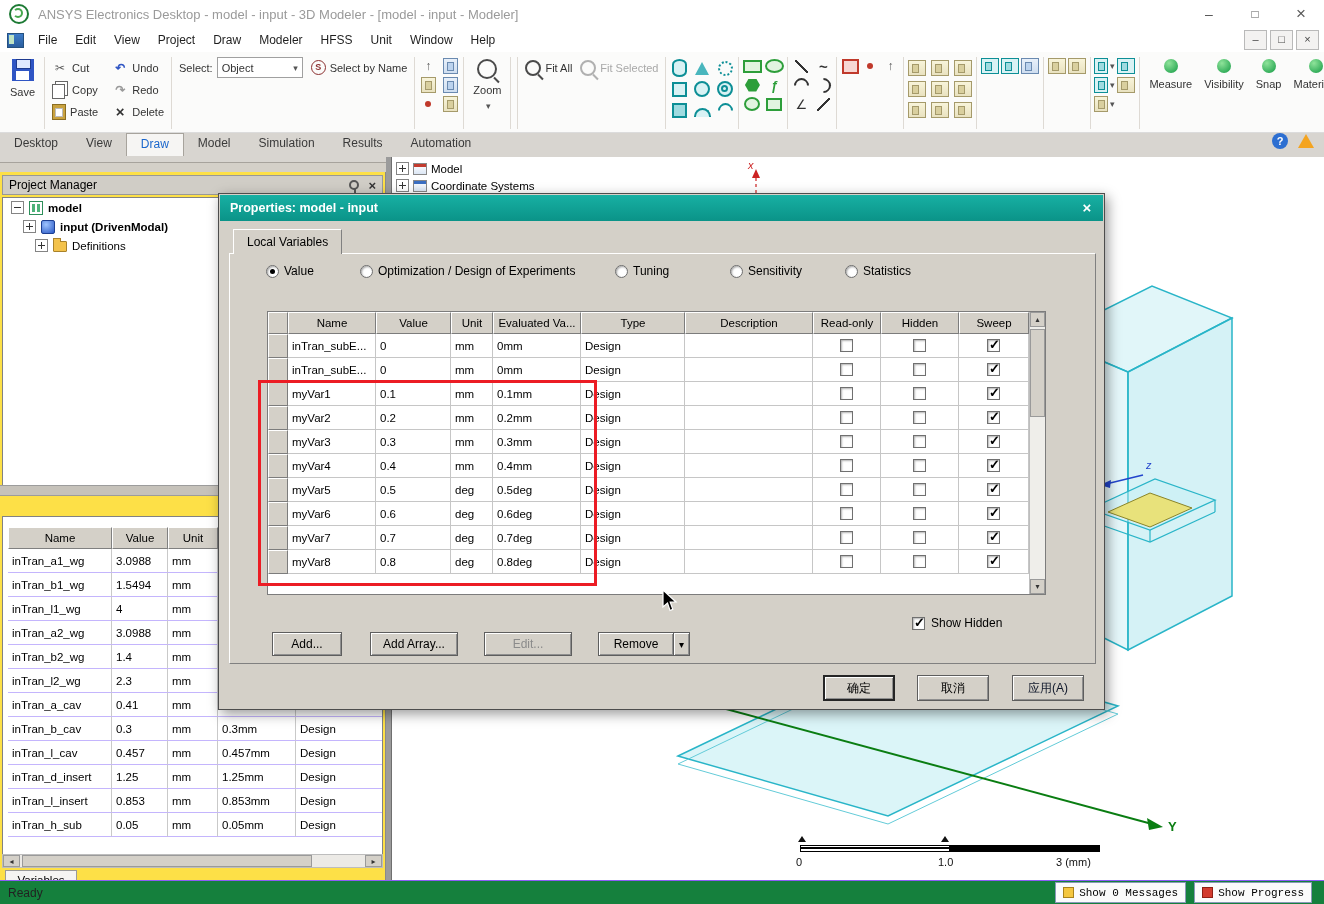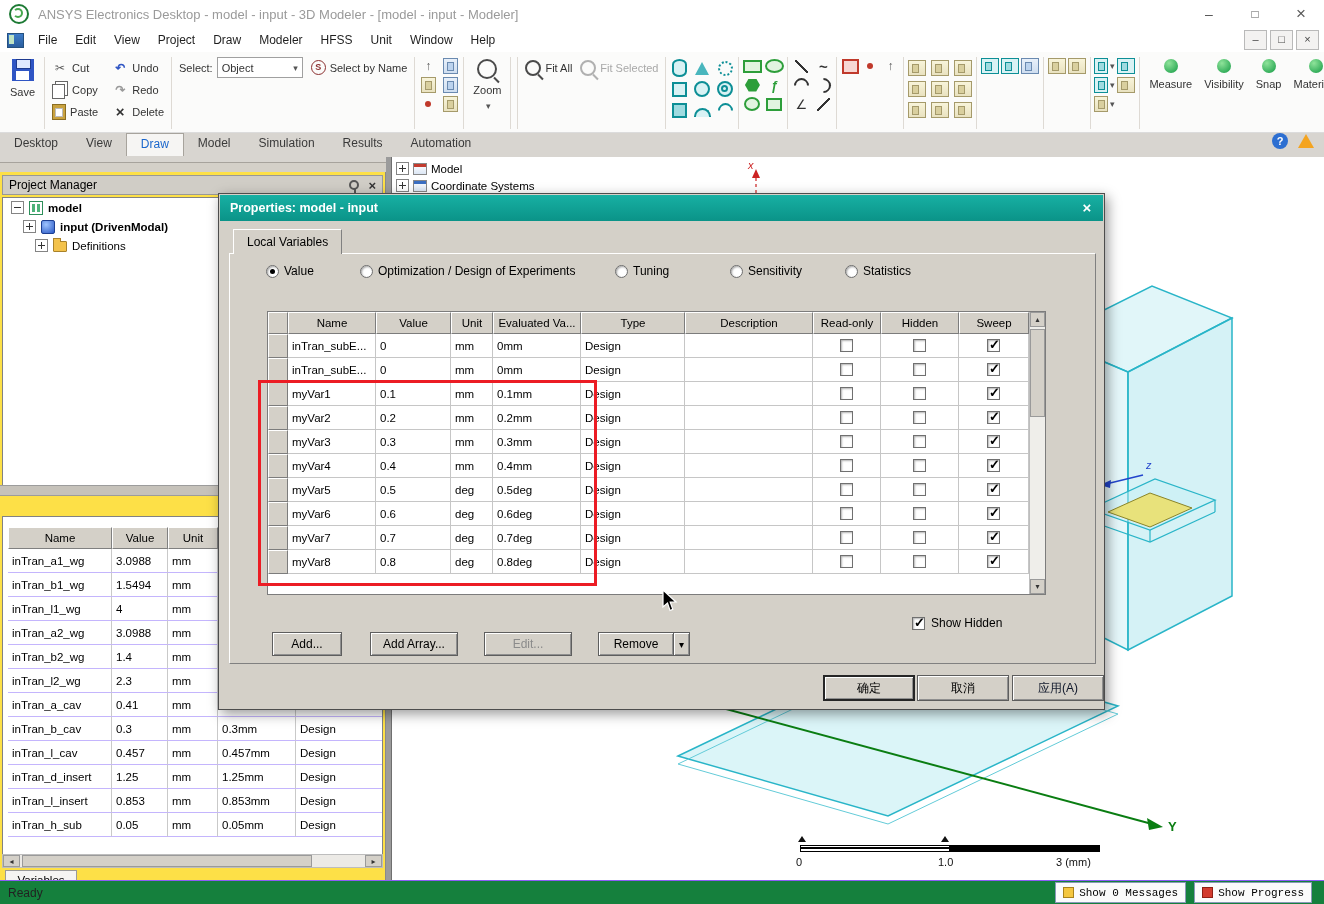--- a/index.html
+++ b/index.html
@@ -178,21 +178,21 @@
   .red-rect{position:absolute;left:28px;top:126px;width:333px;height:200px;border:3px solid #ec1c24;z-index:5;pointer-events:none}
   .dlg-btn{position:absolute;height:24px;background:#d4d0c8;border:1px solid #5e5e5e;box-shadow:inset 1px 1px 0 #fff,inset -1px -1px 0 #8f8f8f;font-size:12px;display:flex;align-items:center;justify-content:center;box-sizing:border-box}
   .dlg-btn.dis{color:#8b8b8b}
   #btn-add{left:42px;top:378px;width:70px}
   #btn-addarray{left:140px;top:378px;width:88px}
   #btn-edit{left:254px;top:378px;width:88px}
   #btn-remove{left:368px;top:378px;width:76px}
   #btn-remove-caret{left:443px;top:378px;width:17px}
   #btn-remove-caret::before{content:"▾";font-size:10px}
   .show-hidden{position:absolute;left:682px;top:362px;display:flex;align-items:center;gap:6px;font-size:12px}
-  .foot-btn{position:absolute;top:481px;width:92px;height:26px;background:#d4d0c8;border:1px solid #5e5e5e;box-shadow:inset 1px 1px 0 #fff,inset -1px -1px 0 #8f8f8f;font-size:12px;display:flex;align-items:center;justify-content:center;box-sizing:border-box}
+  .foot-btn{position:absolute;top:481px;width:72px;height:26px;background:#d4d0c8;border:1px solid #5e5e5e;box-shadow:inset 1px 1px 0 #fff,inset -1px -1px 0 #8f8f8f;font-size:12px;display:flex;align-items:center;justify-content:center;box-sizing:border-box}
   #btn-ok{left:604px;border:2px solid #262626}
   #btn-cancel{left:698px}
   #btn-apply{left:793px;color:#0f172a}
 
   .cursor{position:absolute;left:660px;top:589px;z-index:90}
 
   
   .statusbar{position:absolute;left:0;top:880px;width:100%;height:24px;background:#15803d;border-top:1px solid #8b5cf6;display:flex;align-items:center;box-sizing:border-box}
   .status-ready{margin-left:8px;color:#222;font-size:12px}
   .sb-group{margin-left:auto;display:flex;gap:8px;margin-right:12px}

